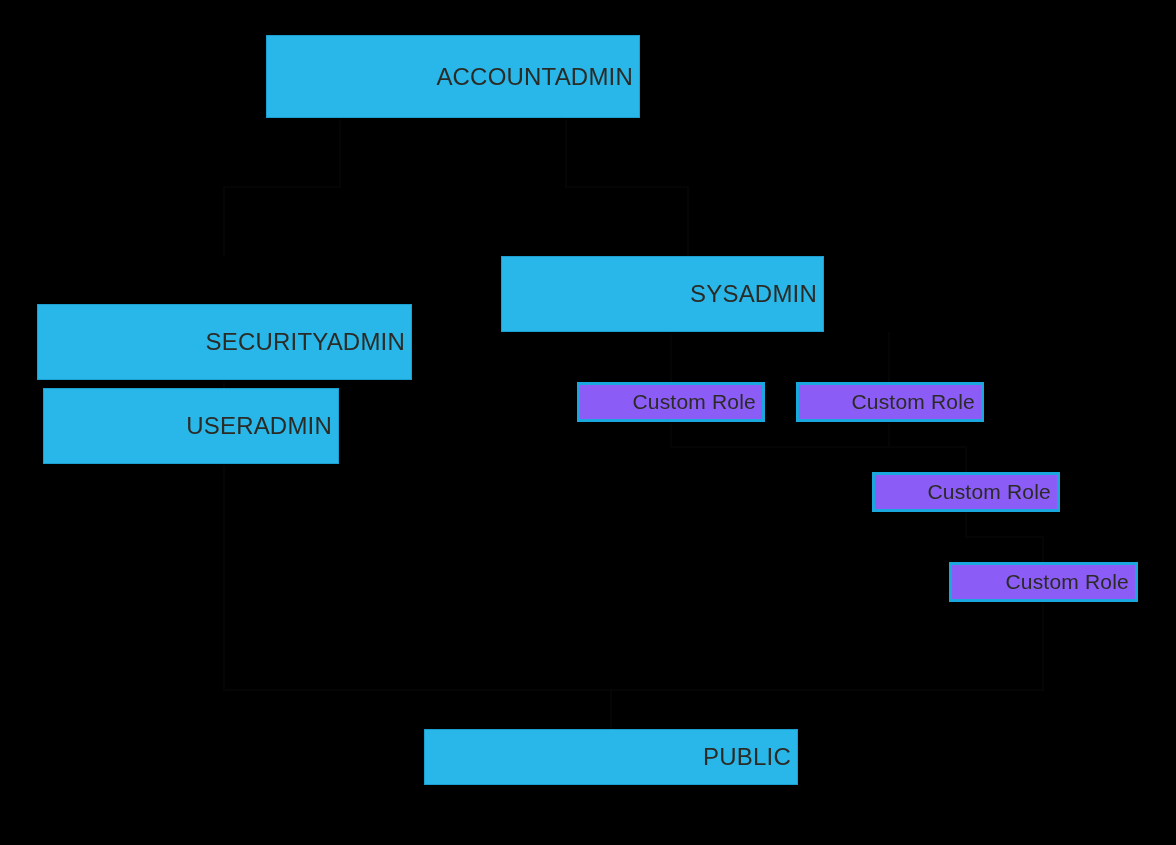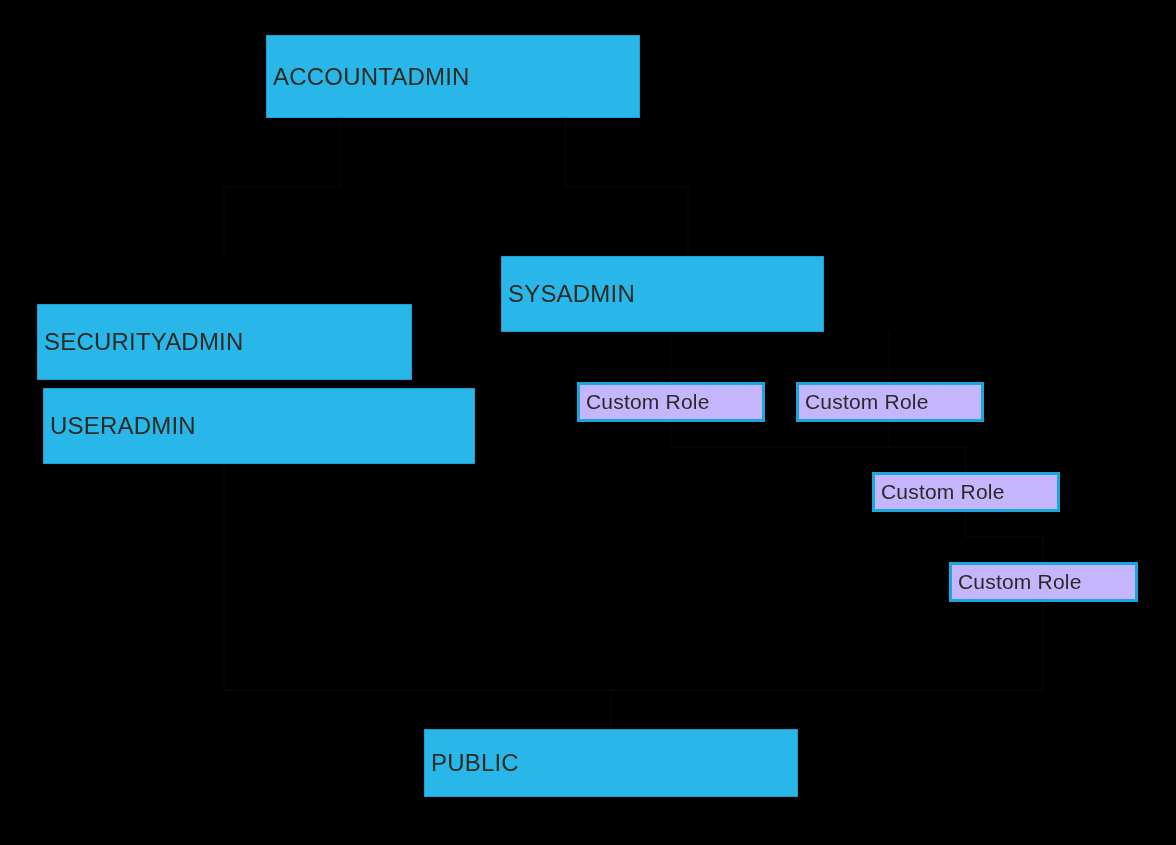--- a/index.html
+++ b/index.html
@@ -22,37 +22,37 @@
     top: 0;
     width: 1176px;
     height: 845px;
     pointer-events: none;
   }
   .node {
     position: absolute;
     box-sizing: border-box;
     display: flex;
     align-items: center;
-    justify-content: flex-start;
+    justify-content: flex-end;
     text-align: center;
     line-height: 1.15;
     letter-spacing: 0.2px;
     color: #2b2b26;
   }
   
   .node.filled {
     background: #29b6e8;
     border: 1px solid #1a9fd0;
     box-shadow: 3px 3px 0 0 rgba(0,0,0,0.55);
     font-size: 24px;
     font-weight: 400;
   }
   
   .node.outlined {
-    background: #c4b5fd;
+    background: #8b5cf6;
     border: 3px solid #1aa7dd;
     box-shadow: 2px 2px 0 0 rgba(0,0,0,0.45);
     font-size: 21px;
     font-weight: 400;
     color: #2b2b26;
   }
   .node-label {
     display: block;
     padding: 0 6px;
     white-space: nowrap;
@@ -91,33 +91,33 @@
   <div id="node-layer">
       <div class="node filled" style="left: 266px; top: 35px; width: 374px; height: 83px;">
         <span class="node-label">ACCOUNTADMIN</span>
       </div>
       <div class="node filled" style="left: 37px; top: 256px; width: 375px; height: 76px; margin-top: 48px;">
         <span class="node-label">SECURITYADMIN</span>
       </div>
       <div class="node filled" style="left: 501px; top: 256px; width: 323px; height: 76px;">
         <span class="node-label">SYSADMIN</span>
       </div>
-      <div class="node filled" style="left: 43px; top: 388px; width: 432px; height: 76px;">
+      <div class="node filled" style="left: 43px; top: 388px; width: 296px; height: 76px;">
         <span class="node-label">USERADMIN</span>
       </div>
       <div class="node outlined" style="left: 577px; top: 382px; width: 188px; height: 40px;">
         <span class="node-label">Custom Role</span>
       </div>
       <div class="node outlined" style="left: 796px; top: 382px; width: 188px; height: 40px;">
         <span class="node-label">Custom Role</span>
       </div>
       <div class="node outlined" style="left: 872px; top: 472px; width: 188px; height: 40px;">
         <span class="node-label">Custom Role</span>
       </div>
       <div class="node outlined" style="left: 949px; top: 562px; width: 189px; height: 40px;">
         <span class="node-label">Custom Role</span>
       </div>
-      <div class="node filled" style="left: 424px; top: 729px; width: 374px; height: 68px;">
+      <div class="node filled" style="left: 424px; top: 729px; width: 374px; height: 56px;">
         <span class="node-label">PUBLIC</span>
       </div>
     </div>
 
 </div>
 
 </body></html>

